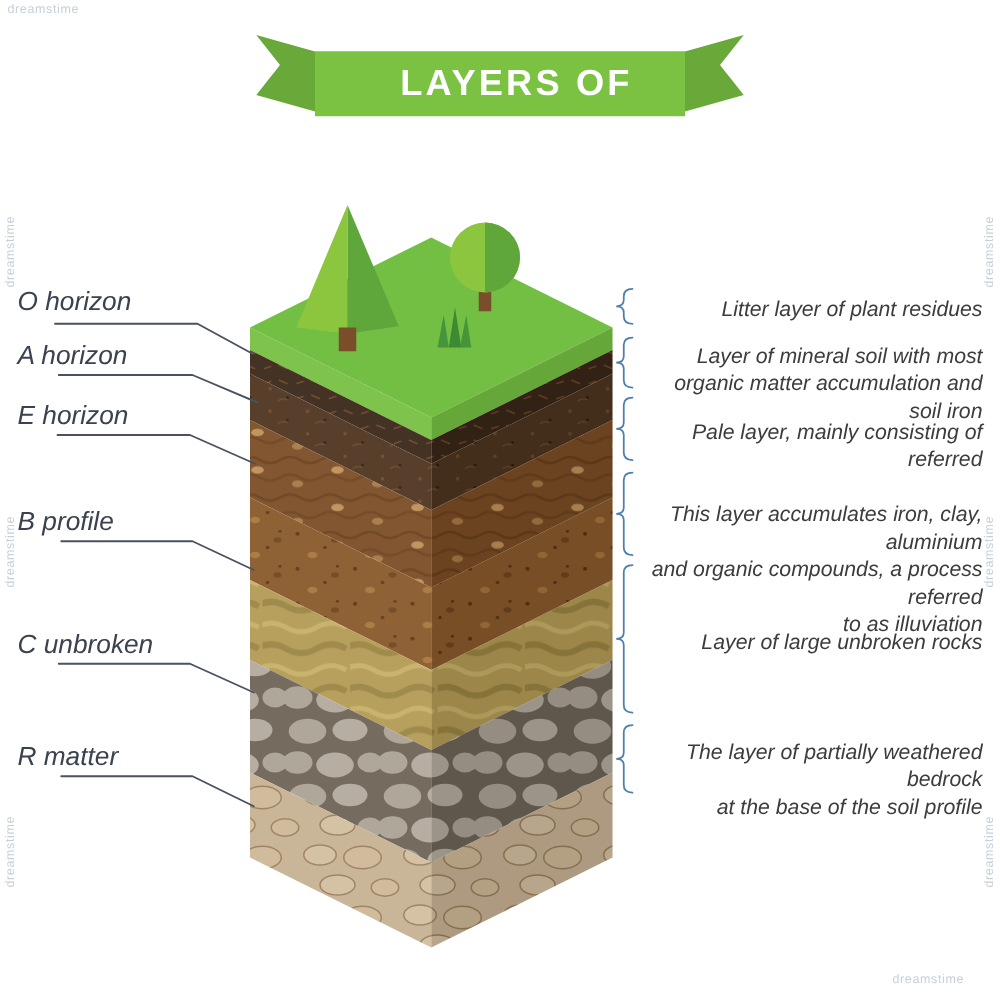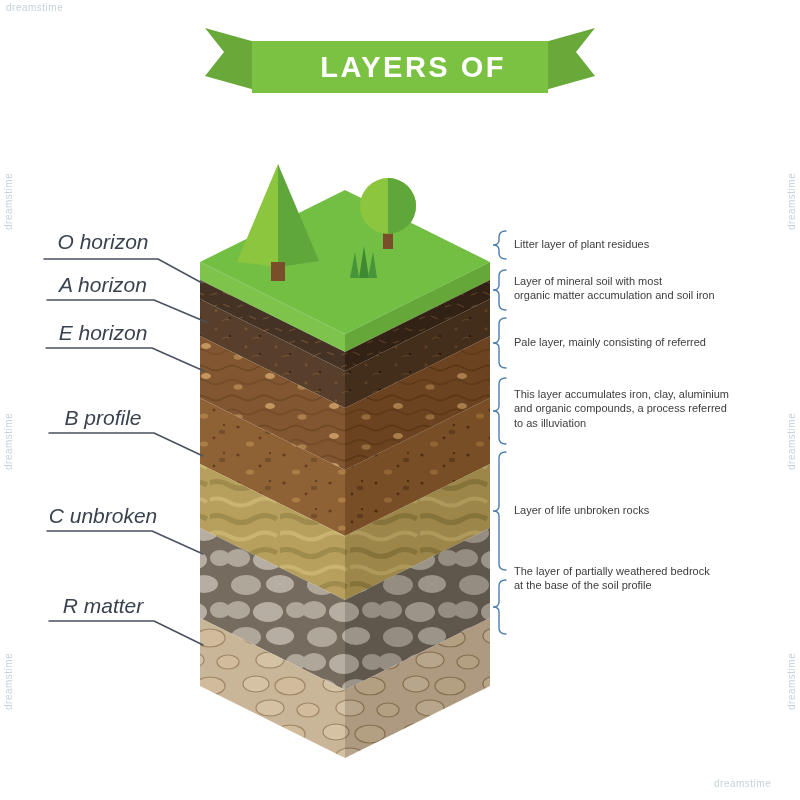--- a/index.html
+++ b/index.html
@@ -1,24 +1,24 @@
 <!DOCTYPE html>
 <html><head>
 <meta charset="utf-8">
 <style>
   html,body{margin:0;padding:0;background:#fff;}
   #canvas{position:relative;width:800px;height:800px;background:#fff;overflow:hidden;
           font-family:"Liberation Sans", sans-serif;}
   #scene{position:absolute;left:0;top:0;}
   .title{position:absolute;left:252px;top:41px;width:254px;height:52px;line-height:52px;
          text-align:right;color:#ffffff;font-weight:bold;font-size:29px;letter-spacing:2.5px;}
-  .hlabel{position:absolute;left:40px;width:126px;text-align:center;font-style:italic;
+  .hlabel{position:absolute;left:14px;width:126px;text-align:left;font-style:italic;
           font-size:21px;color:#39424E;}
-  .desc{position:absolute;left:514px;width:272px;font-size:11px;
-        line-height:1.3;color:#3C3C3C;white-space:pre-line;}
+  .desc{position:absolute;left:514px;width:272px;font-style:italic;font-size:17px;
+        line-height:1.3;color:#3C3C3C;white-space:pre-line;text-align:right;}
   .wm{position:absolute;color:#C6D0DA;font-size:10px;letter-spacing:0.5px;}
   .wm-v{transform:rotate(-90deg);transform-origin:left top;}
 </style>
 </head>
 <body>
 
 <div id="canvas">
 
   <svg id="scene" width="800" height="800" viewBox="0 0 800 800">
     <defs>
@@ -164,25 +164,25 @@
   <div class="hlabel" style="top:321px">E horizon</div>
   <div class="hlabel" style="top:273px">A horizon</div>
   <div class="hlabel" style="top:406px">B profile</div>
   <div class="hlabel" style="top:504px">C unbroken</div>
   <div class="hlabel" style="top:594px">R matter</div>
 
   <div class="desc" style="top:237px">Litter layer of plant residues</div>
   <div class="desc" style="top:274px">Layer of mineral soil with most
 organic matter accumulation and soil iron</div>
   <div class="desc" style="top:335px">Pale layer, mainly consisting of referred</div>
-  <div class="desc" style="top:387px">This layer accumulates iron, clay, aluminium
+  <div class="desc" style="top:401px">This layer accumulates iron, clay, aluminium
 and organic compounds, a process referred
 to as illuviation</div>
-  <div class="desc" style="top:503px">Layer of life unbroken rocks</div>
-  <div class="desc" style="top:564px">The layer of partially weathered bedrock
+  <div class="desc" style="top:503px">Layer of large unbroken rocks</div>
+  <div class="desc" style="top:591px">The layer of partially weathered bedrock
 at the base of the soil profile</div>
 
   <div class="wm" style="left:6px;top:2px">dreamstime</div>
   <div class="wm wm-v" style="left:3px;top:230px">dreamstime</div>
   <div class="wm wm-v" style="left:3px;top:470px">dreamstime</div>
   <div class="wm wm-v" style="left:3px;top:710px">dreamstime</div>
   <div class="wm wm-v" style="left:786px;top:230px">dreamstime</div>
   <div class="wm wm-v" style="left:786px;top:470px">dreamstime</div>
   <div class="wm wm-v" style="left:786px;top:710px">dreamstime</div>
   <div class="wm" style="left:714px;top:778px">dreamstime</div>

